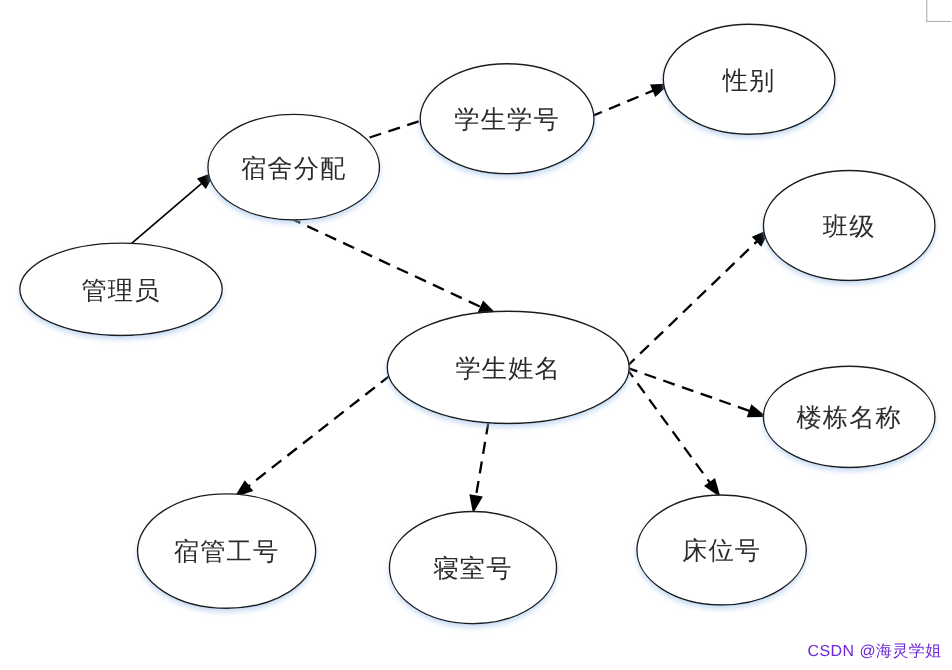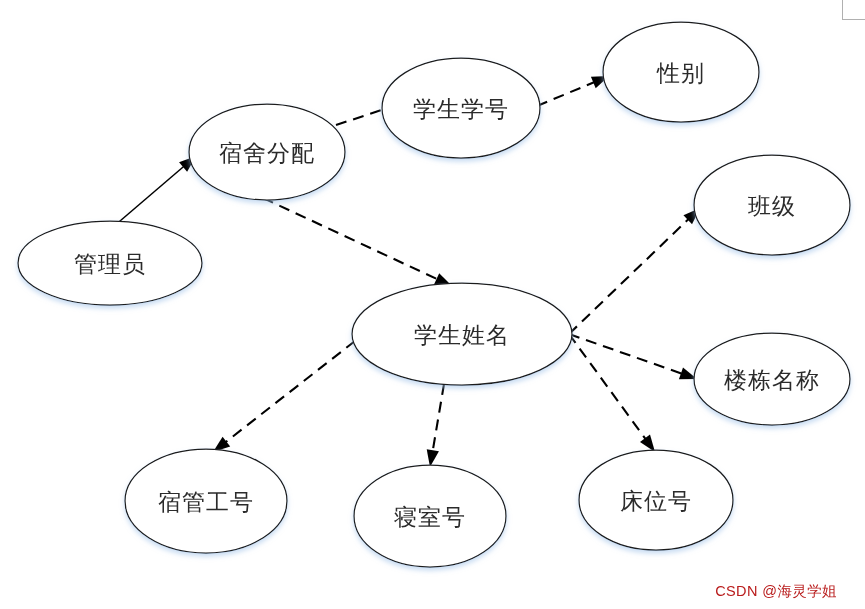--- a/index.html
+++ b/index.html
@@ -51,25 +51,25 @@
   .edge-line.solid {
     stroke-width: 1.5;
     stroke-dasharray: none;
   }
   .arrow-head {
     fill: #000000;
     stroke: none;
   }
   .watermark {
     position: absolute;
-    right: 28px;
+    right: 9px;
     bottom: 8px;
     font-family: "Liberation Sans", "DejaVu Sans", sans-serif;
     font-size: 14.5px;
-    color: #b91c1c;
+    color: #6d28d9;
     letter-spacing: 0.4px;
     white-space: nowrap;
     user-select: none;
   }
   .corner-mark {
     position: absolute;
     right: 0px;
     top: -1px;
     width: 22px;
     height: 20px;

